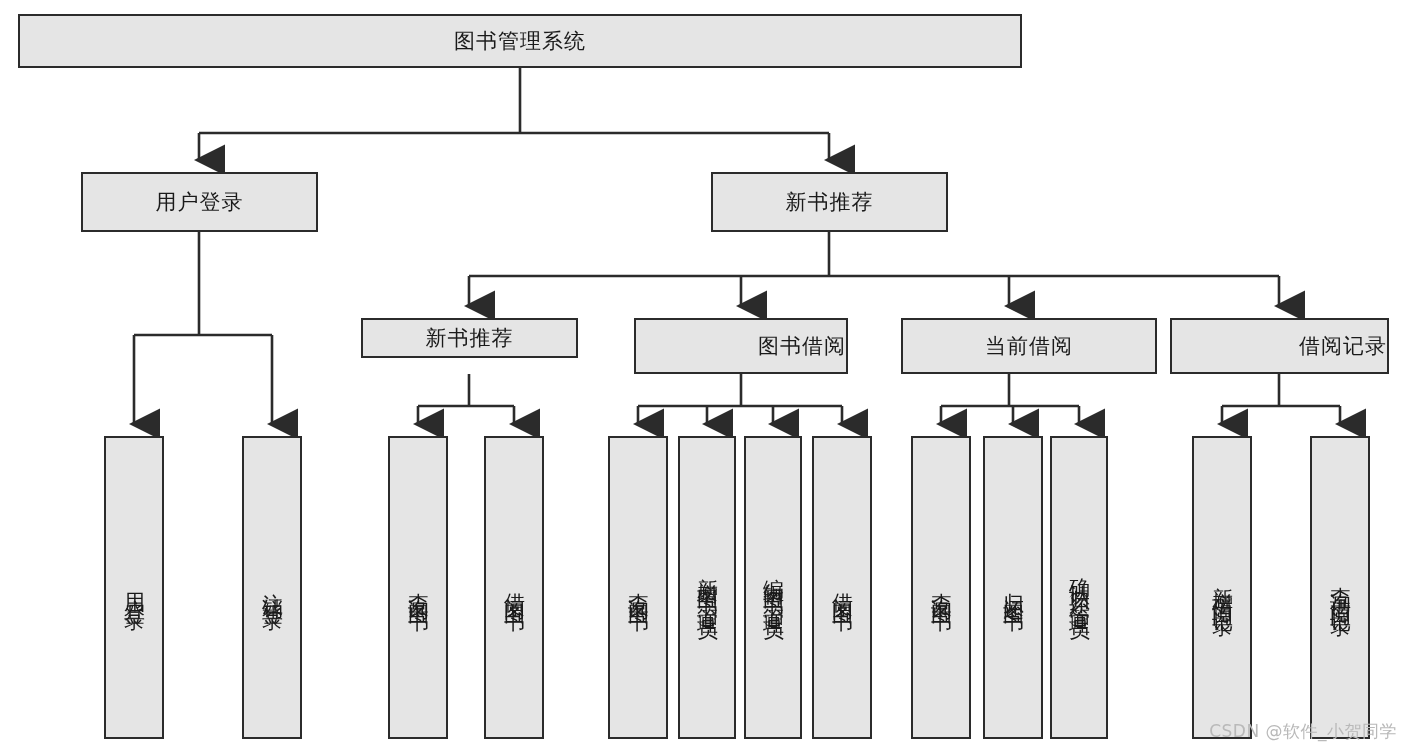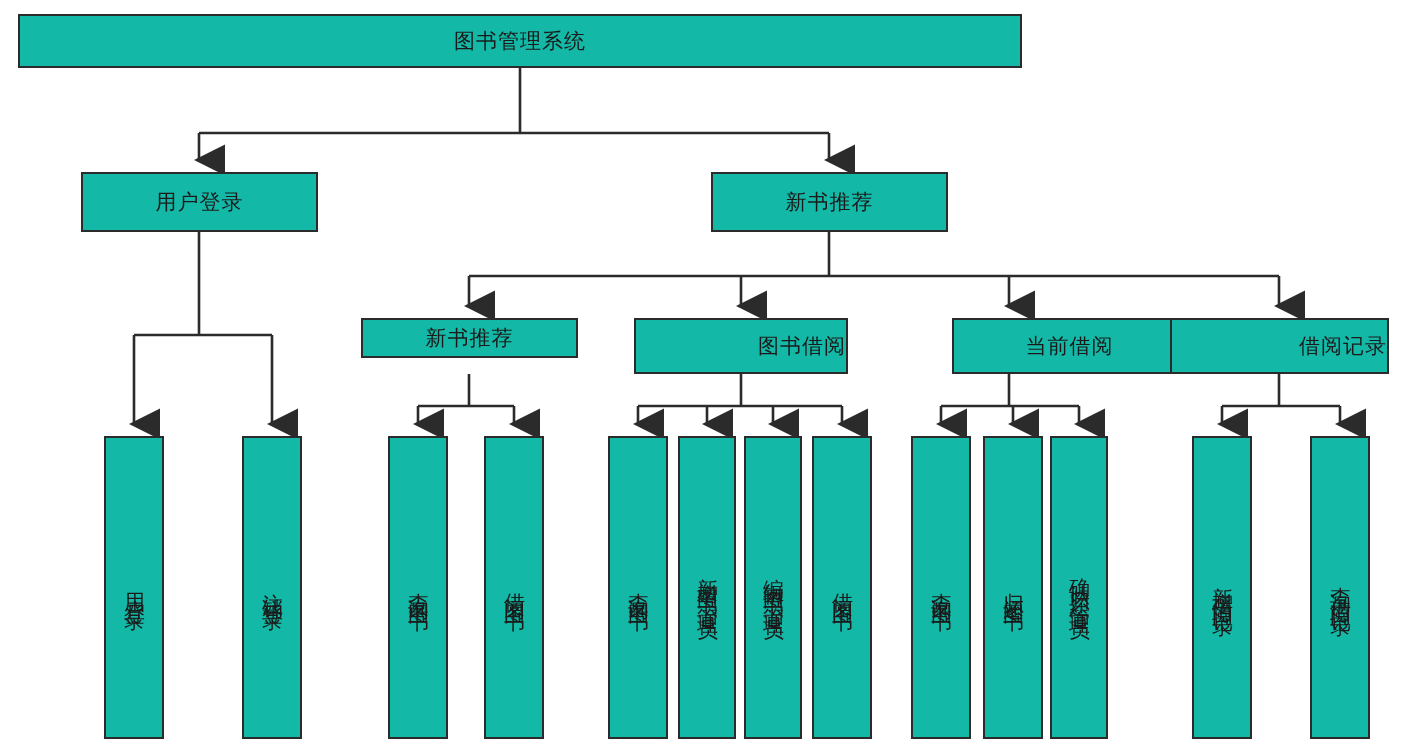--- a/index.html
+++ b/index.html
@@ -21,21 +21,21 @@
     position: absolute;
     left: 0;
     top: 0;
     width: 1405px;
     height: 747px;
     pointer-events: none;
   }
   .node {
     position: absolute;
     box-sizing: border-box;
-    background: #14b8a6;
+    background: #e5e5e5;
     border: 2px solid #2b2b2b;
     display: flex;
     align-items: center;
     justify-content: center;
     color: #1a1a1a;
   }
   .node.hbox {
     font-size: 21px;
     letter-spacing: 1px;
   }
@@ -120,21 +120,21 @@
       </div>
       <div class="node hbox" style="left: 711px; top: 172px; width: 237px; height: 60px;">
         <span class="hlabel">新书推荐</span>
       </div>
       <div class="node hbox" style="left: 361px; top: 318px; width: 217px; height: 40px;">
         <span class="hlabel">新书推荐</span>
       </div>
       <div class="node hbox" style="left: 634px; top: 318px; width: 214px; height: 56px; justify-content: flex-end;">
         <span class="hlabel">图书借阅</span>
       </div>
-      <div class="node hbox" style="left: 952px; top: 318px; width: 235px; height: 56px;">
+      <div class="node hbox" style="left: 901px; top: 318px; width: 256px; height: 56px;">
         <span class="hlabel">当前借阅</span>
       </div>
       <div class="node hbox" style="left: 1170px; top: 318px; width: 219px; height: 56px; justify-content: flex-end;">
         <span class="hlabel">借阅记录</span>
       </div>
       <div class="node vbox" style="left: 104px; top: 436px; width: 60px; height: 303px;">
         <span class="vlabel">用户登录</span>
       </div>
       <div class="node vbox" style="left: 242px; top: 436px; width: 60px; height: 303px;">
         <span class="vlabel">注销登录</span>
@@ -167,14 +167,15 @@
         <span class="vlabel">确认归还（管理员）</span>
       </div>
       <div class="node vbox" style="left: 1192px; top: 436px; width: 60px; height: 303px;">
         <span class="vlabel">新增借阅记录</span>
       </div>
       <div class="node vbox" style="left: 1310px; top: 436px; width: 60px; height: 303px;">
         <span class="vlabel">查询借阅记录</span>
       </div>
     </div>
 
+  <div id="watermark">CSDN @软件_小贺同学</div>
 
 </div>
 
 </body></html>

